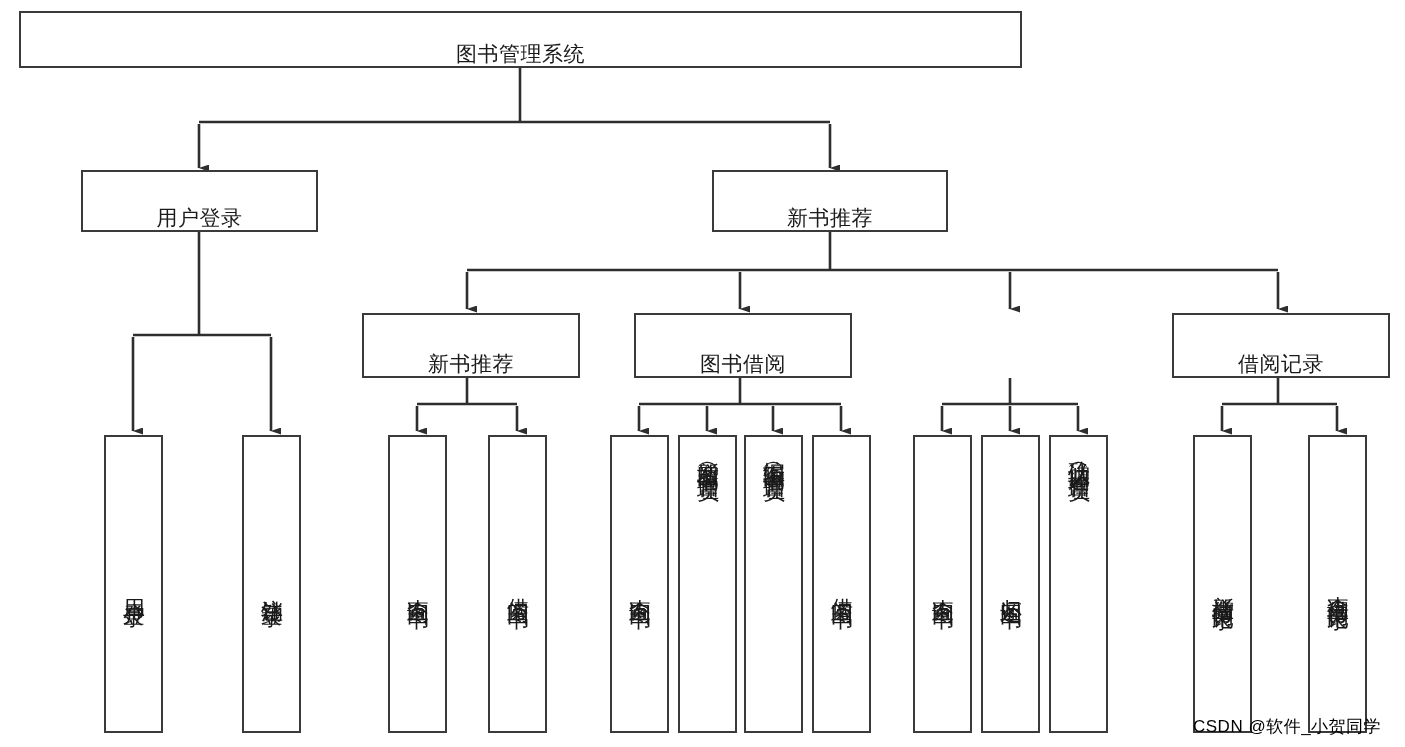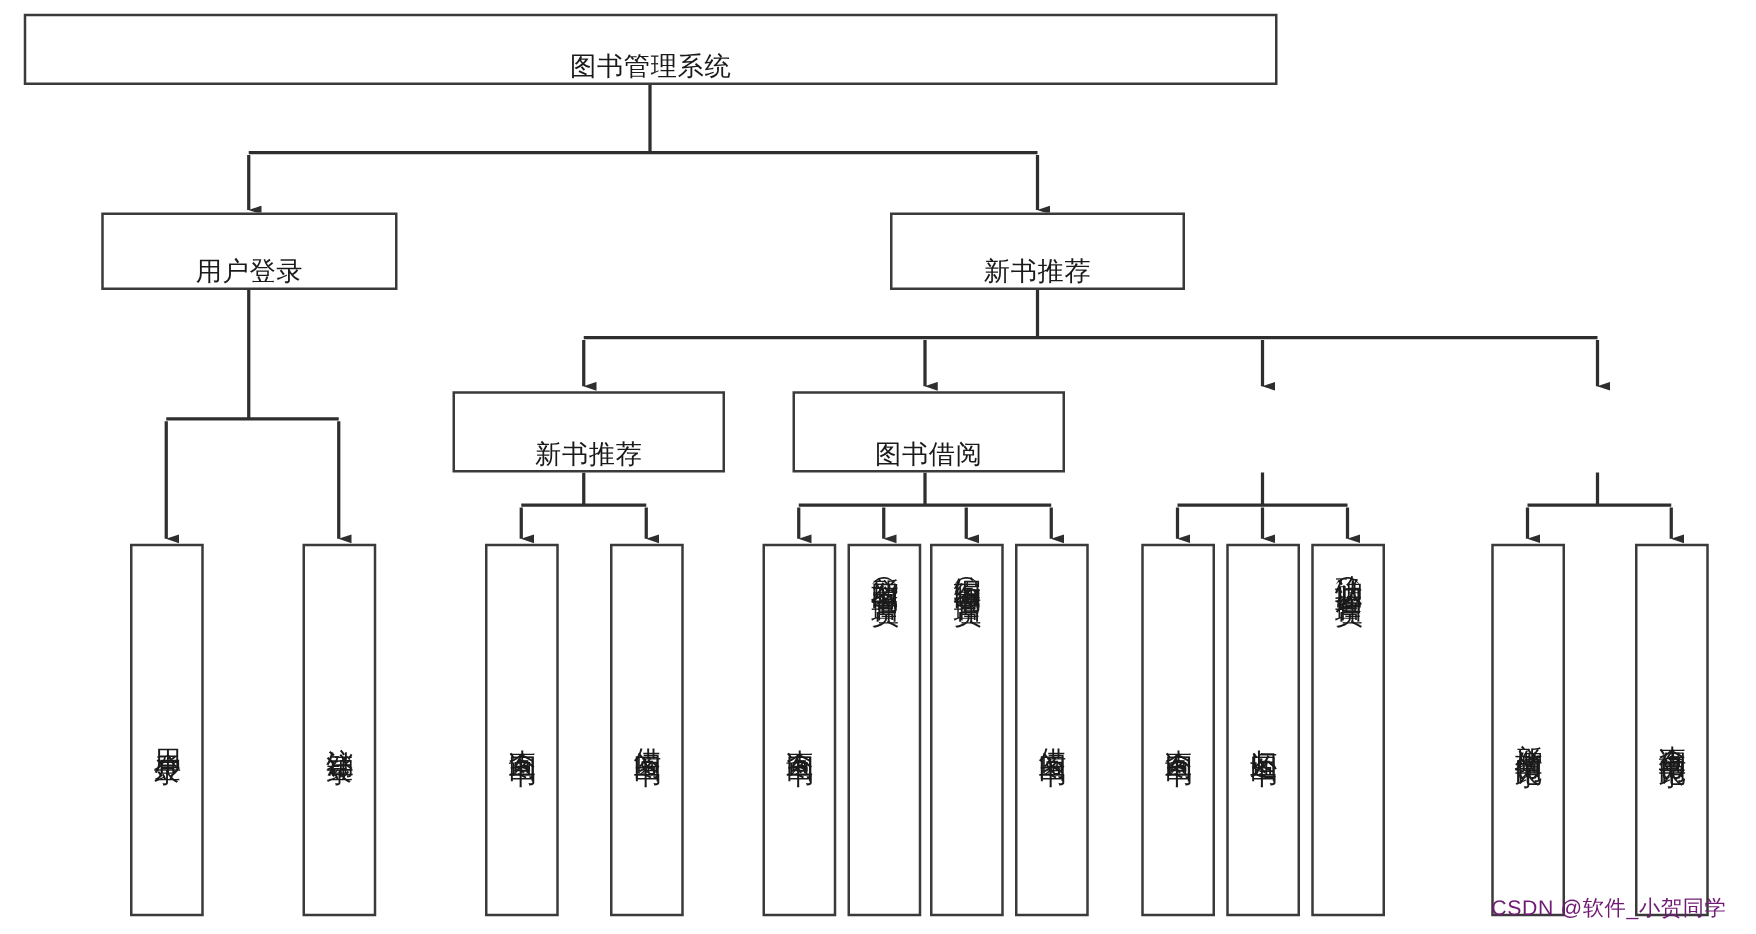--- a/index.html
+++ b/index.html
@@ -55,21 +55,21 @@
     letter-spacing: 3px;
     white-space: nowrap;
     text-align: left;
   }
   .node-box.vertical.centerv {
     align-items: center;
   }
   .watermark {
     position: absolute;
     font-size: 17px;
-    color: #701a75;
+    color: #000000;
     white-space: nowrap;
     letter-spacing: 0.5px;
     pointer-events: none;
   }
 </style>
 </head>
 <body>
 
 <div id="diagram-root">
 
@@ -134,20 +134,23 @@
   <div class="node-box" style="left:712px; top:170px; width:236px; height:62px;">
     <span class="node-label">新书推荐</span>
   </div>
 
   <div class="node-box" style="left:634px; top:313px; width:218px; height:65px;">
     <span class="node-label">图书借阅</span>
   </div>
   <div class="node-box" style="left:362px; top:313px; width:218px; height:65px;">
     <span class="node-label">新书推荐</span>
   </div>
+  <div class="node-box" style="left:1172px; top:313px; width:218px; height:65px;">
+    <span class="node-label">借阅记录</span>
+  </div>
 
   <div class="node-box vertical centerv" style="left:104px; top:435px; width:59px; height:298px;">
     <span class="node-label">用户登录</span>
   </div>
   <div class="node-box vertical centerv" style="left:242px; top:435px; width:59px; height:298px;">
     <span class="node-label">注销登录</span>
   </div>
 
   <div class="node-box vertical centerv" style="left:388px; top:435px; width:59px; height:298px;">
     <span class="node-label">查询图书</span>

